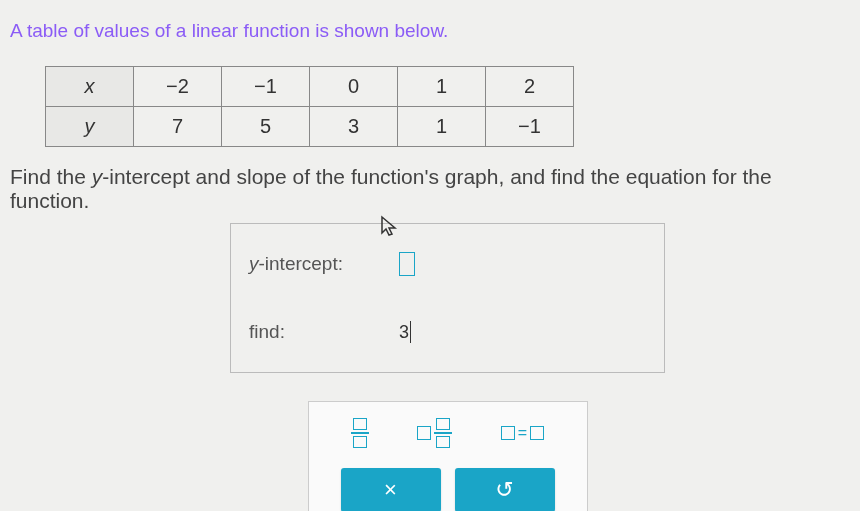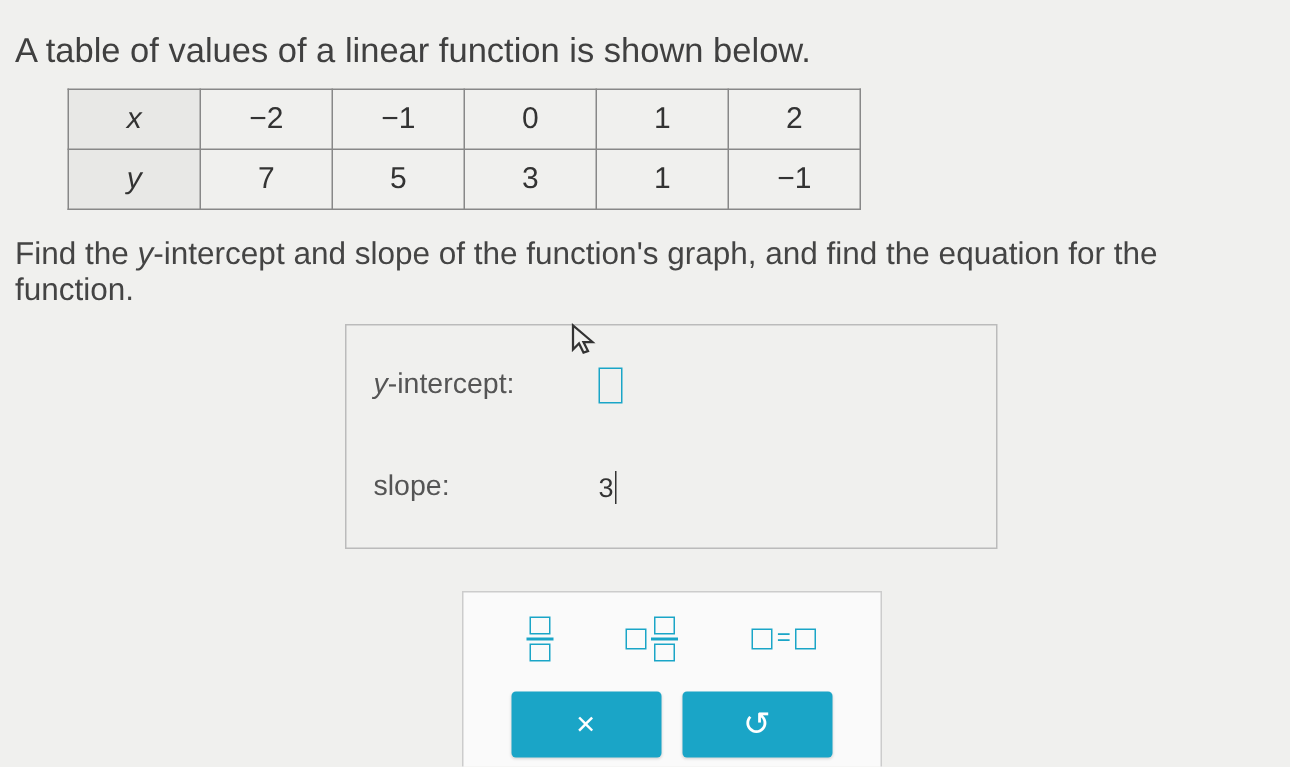--- a/index.html
+++ b/index.html
@@ -6,23 +6,23 @@
     body {
       font-family: Arial, sans-serif;
       background: #f0f0ee;
       width: 860px;
       height: 511px;
       overflow: hidden;
       padding: 20px 10px 0 10px;
       color: #444;
     }
     .prompt1 {
-      font-size: 23px;
-      color: #404040;
-      margin-bottom: 12px;
+      font-size: 19px;
+      color: #8b5cf6;
+      margin-bottom: 24px;
     }
     .data-table {
       border-collapse: collapse;
       margin-left: 35px;
       margin-bottom: 18px;
     }
     .data-table td {
       border: 1px solid #888;
       text-align: center;
       font-size: 20px;
@@ -213,21 +213,21 @@
     </svg>
 </div>
 
 <div class="main-row">
   <div class="answer-box">
     <div class="answer-row">
       <div class="answer-label"><span class="italic">y</span>-intercept:</div>
       <span class="input-placeholder"></span>
     </div>
     <div class="answer-row">
-      <div class="answer-label">slope:</div>
+      <div class="answer-label">find:</div>
       <span class="slope-val">3</span>
     </div>
   </div>
 
   <div class="toolbox">
     <div class="tool-row1">
       <div class="tool-item">
         <span class="frac">
             <span class="top"></span>
             <span class="bar"></span>

